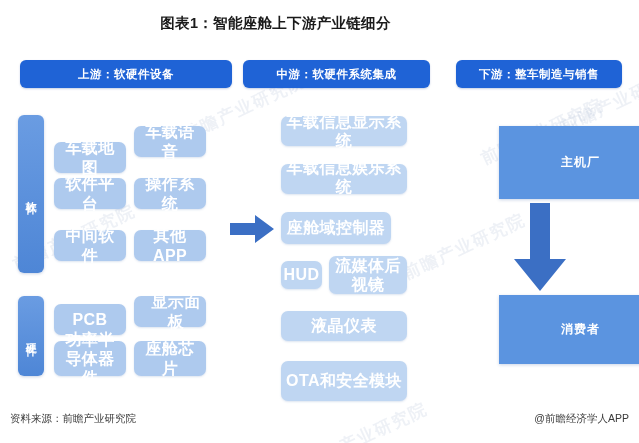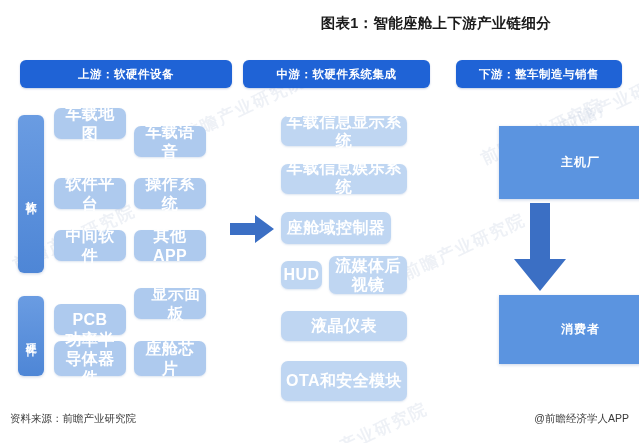--- a/index.html
+++ b/index.html
@@ -15,21 +15,21 @@
     width: 639px;
     height: 443px;
     background: #ffffff;
   }
 
   
   .chart-title {
     position: absolute;
     left: 0; top: 14px;
     width: 551px;
-    text-align: right;
+    text-align: center;
     font-size: 14.5px;
     font-weight: bold;
     color: #1a1a1a;
     letter-spacing: 0.3px;
   }
 
   
   .wm {
     position: absolute;
     color: rgba(150,168,196,0.16);
@@ -98,30 +98,30 @@
     justify-content: center;
     text-align: center;
     line-height: 1.2;
     letter-spacing: 0.4px;
     box-shadow: 0 1px 2px rgba(120,150,200,0.25);
     padding: 0 4px;
   }
   .chip.pale { background: #bfd6f2; }
 
   
-  #chip-s1 { left: 54px;  top: 108px; width: 72px; height: 31px; }
+  #chip-s1 { left: 54px;  top: 142px; width: 72px; height: 31px; }
   #chip-s2 { left: 134px; top: 126px; width: 72px; height: 31px; }
   #chip-s3 { left: 54px;  top: 178px; width: 72px; height: 31px; }
   #chip-s4 { left: 134px; top: 178px; width: 72px; height: 31px; }
   #chip-s5 { left: 54px;  top: 230px; width: 72px; height: 31px; }
   #chip-s6 { left: 134px; top: 230px; width: 72px; height: 31px; }
 
   
   #chip-h1 { left: 54px;  top: 304px; width: 72px; height: 31px; }
-  #chip-h2 { left: 134px; top: 288px; width: 72px; height: 31px; padding-left: 16px; }
+  #chip-h2 { left: 134px; top: 296px; width: 72px; height: 31px; padding-left: 16px; }
   #chip-h3 { left: 54px;  top: 341px; width: 72px; height: 35px; }
   #chip-h4 { left: 134px; top: 341px; width: 72px; height: 35px; }
 
   
   #chip-m1 { left: 281px; top: 116px; width: 126px; height: 30px; }
   #chip-m2 { left: 281px; top: 164px; width: 126px; height: 30px; font-family: Liberation Mono, monospace; }
   #chip-m3 { left: 281px; top: 212px; width: 110px; height: 32px; }
   #chip-m4 { left: 281px; top: 261px; width: 41px;  height: 28px; }
   #chip-m5 { left: 329px; top: 256px; width: 78px;  height: 38px; }
   #chip-m6 { left: 281px; top: 311px; width: 126px; height: 30px; }

